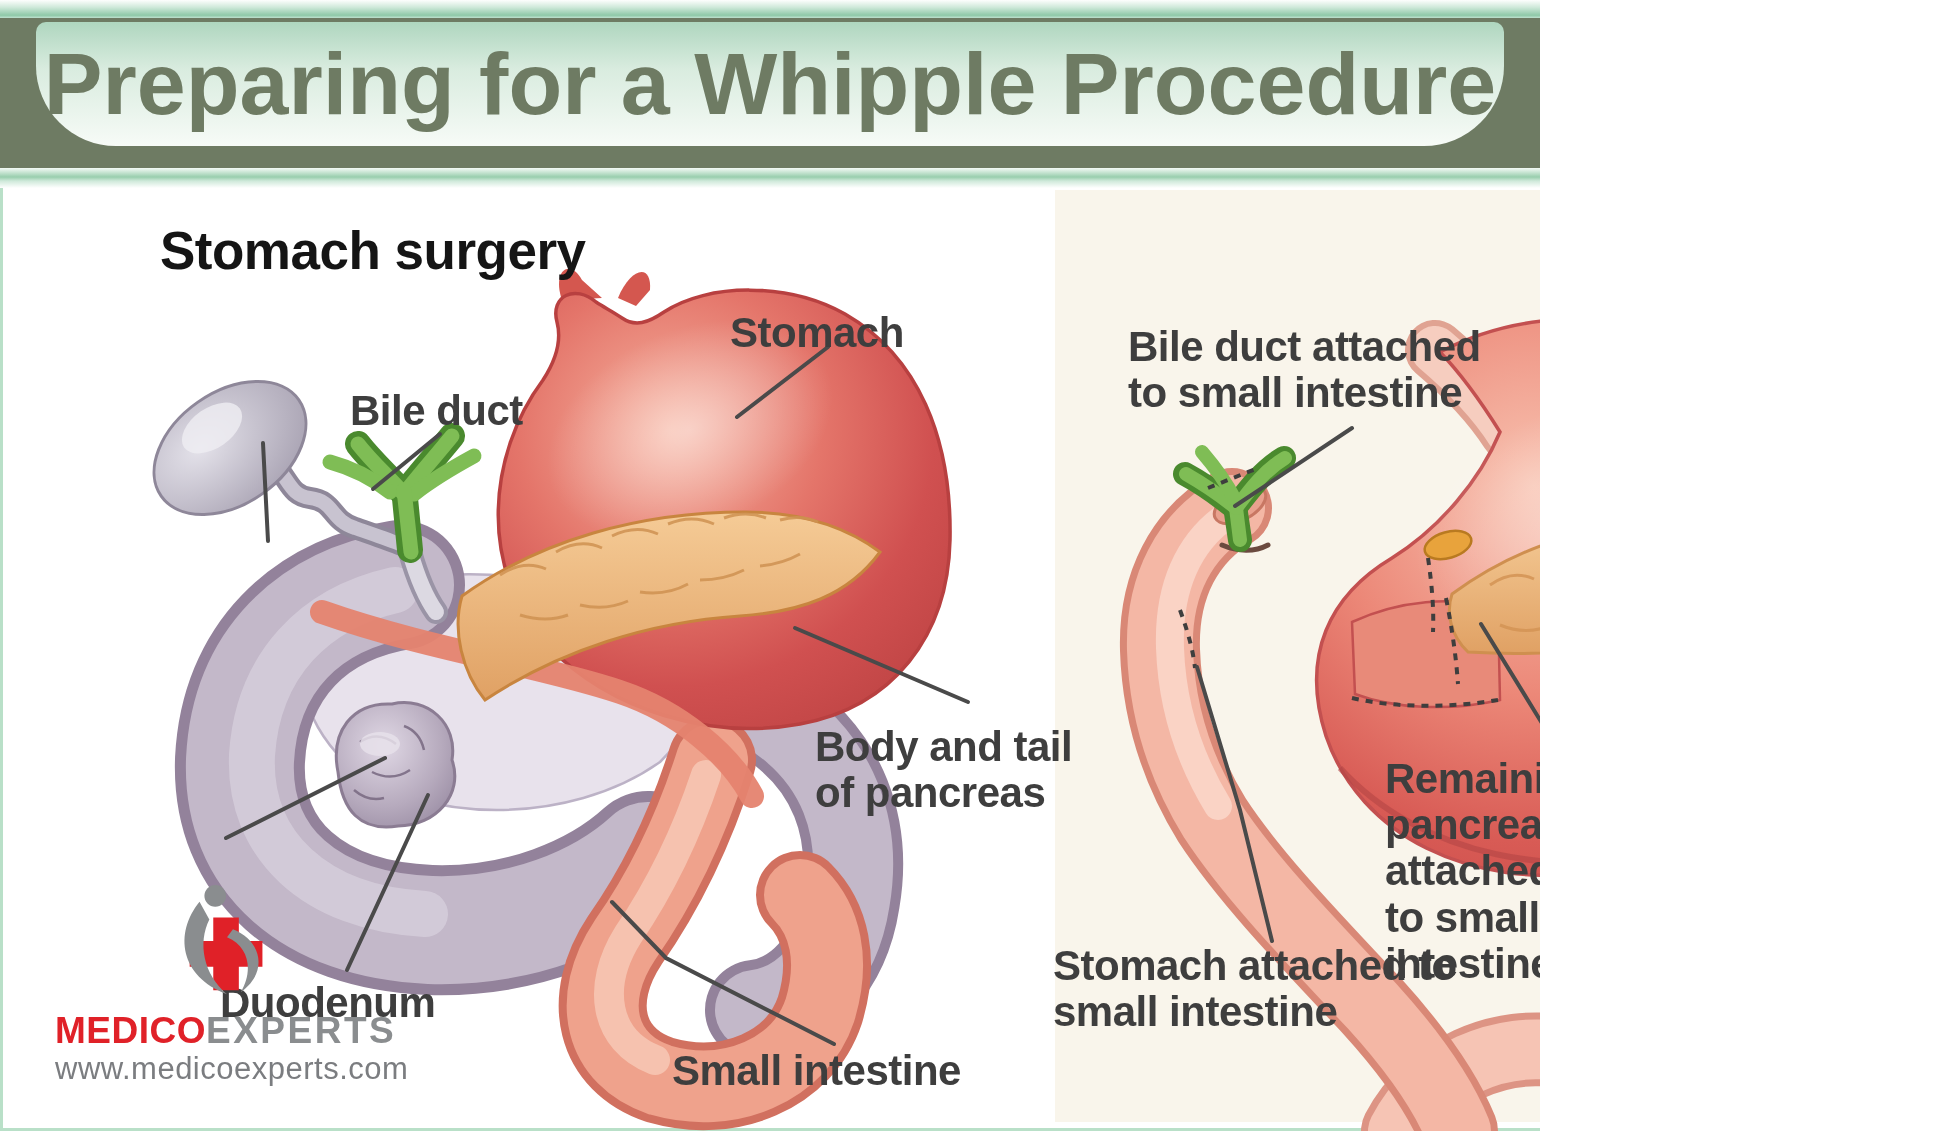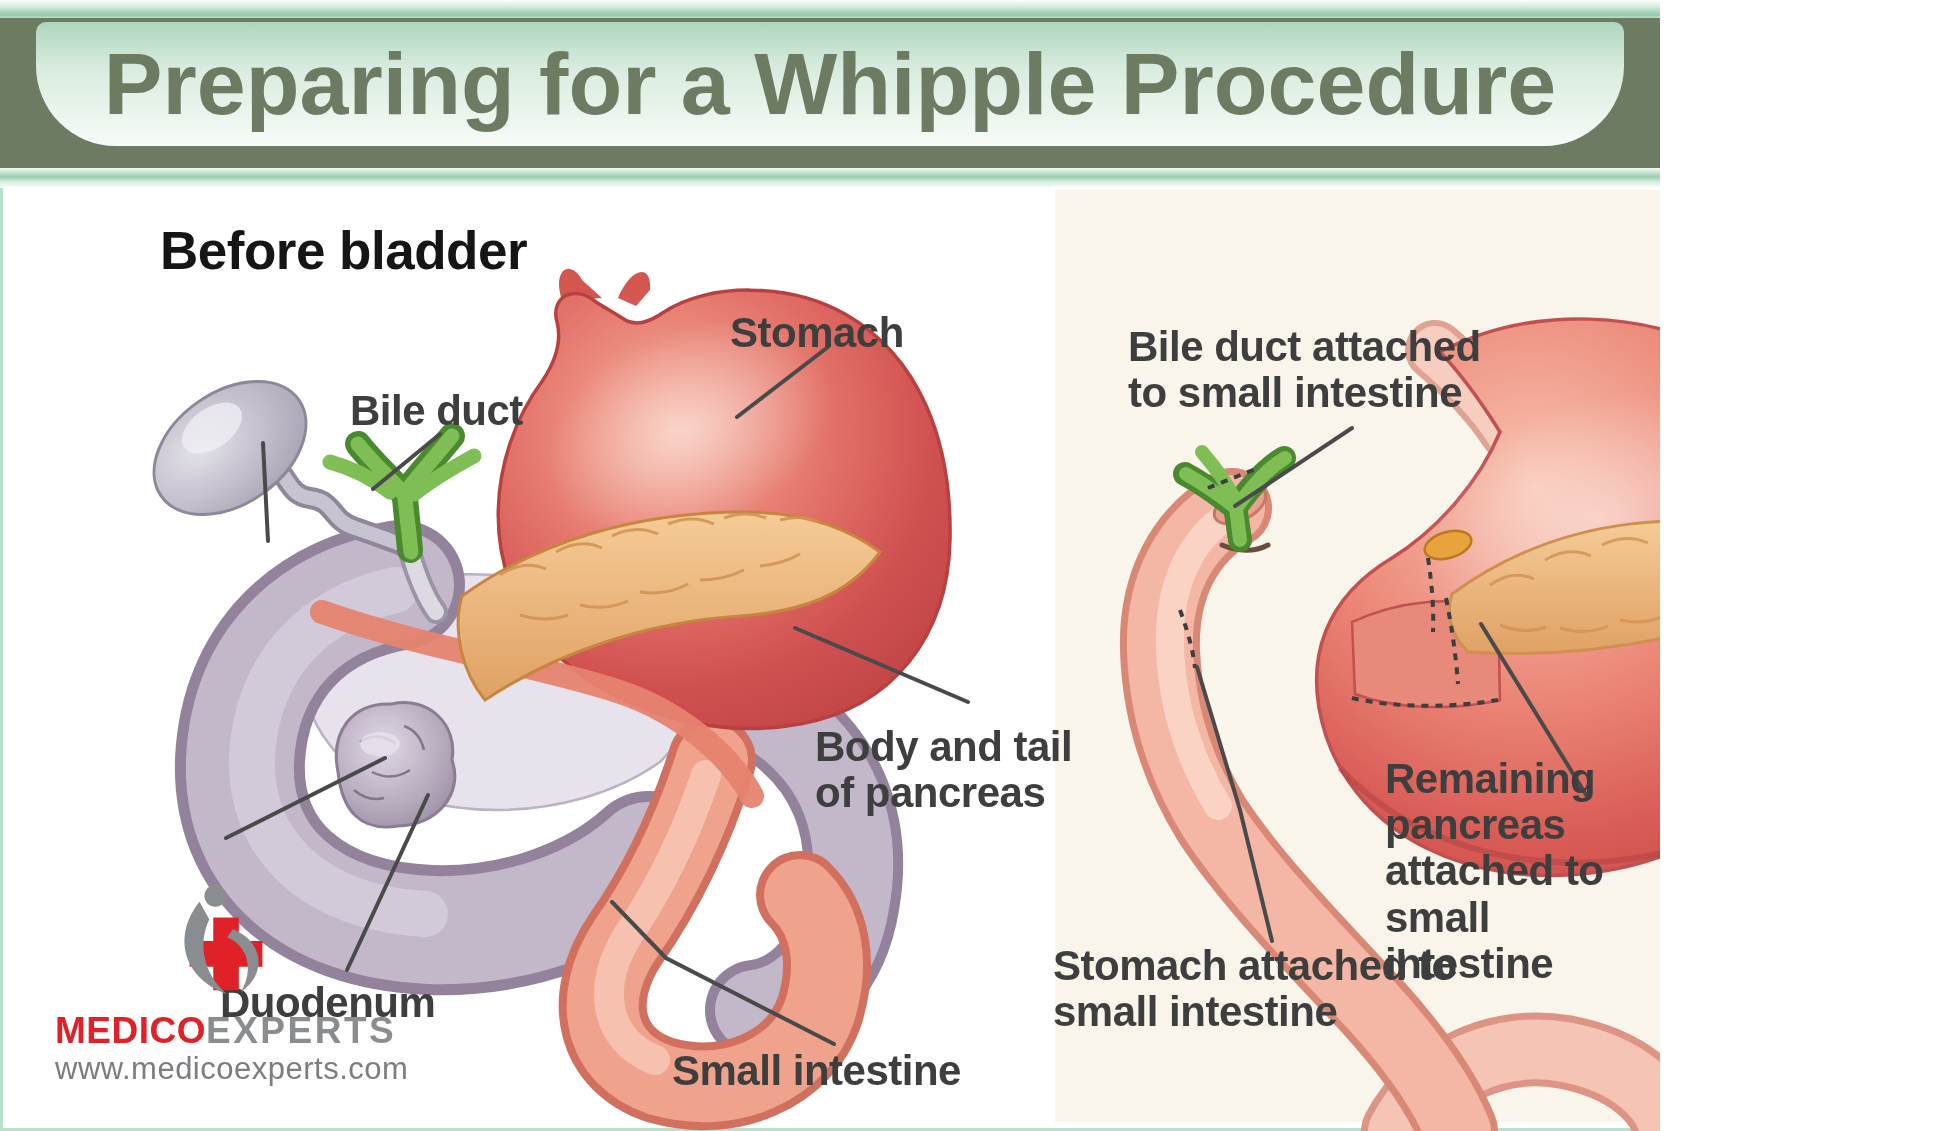--- a/index.html
+++ b/index.html
@@ -1,16 +1,16 @@
 <!DOCTYPE html>
 <html style="--header_olive: #6e7b63; --header_green: #96ccac; --panel_border: #b9e0c8; --label_dark: #3e3e3e; --brand_red: #e02128; --brand_gray: #8a8d8f; --stomach_red: #d84848; --pancreas_tan: #e8b27d; --duodenum_gray: #b5a9ba; --bile_green: #6aa845; --intestine_pink: #f2b5a4;"><head>
 <meta charset="utf-8">
 <style>
   html,body{margin:0;padding:0;background:#ffffff;}
-  .page{position:relative;width:1660px;height:1131px;overflow:hidden;
+  .page{position:relative;width:1540px;height:1131px;overflow:hidden;
         font-family:"Liberation Sans",sans-serif;background:#fff;}
 
   
   .strip-top{position:absolute;left:0;top:0;width:100%;height:18px;
     background:linear-gradient(180deg,#fdfefd 0%,#cfe9da 40%,#8fc9a8 85%,#bfe2cf 100%);}
   .band{position:absolute;left:0;top:18px;width:100%;height:150px;background:var(--header_olive,#6e7b63);}
   .title-box{position:absolute;left:36px;right:36px;top:4px;bottom:22px;
     border-radius:10px 10px 80px 80px;
     background:linear-gradient(180deg,#afd6bf 0%,#d9ecdf 38%,#f7fbf7 100%);
     display:flex;align-items:center;justify-content:center;}
@@ -251,21 +251,21 @@
       </g>
 
       <g fill="none" stroke="#4a4a4a" stroke-width="4" stroke-linecap="round">
         <path d="M 1352 428 L 1235 506"></path>
         <path d="M 1481 624 L 1588 798"></path>
         <path d="M 1197 667 L 1240 810 L 1272 941"></path>
       </g>
     </g>
   </svg>
 
-  <div class="lbl sec" style="left:160px;top:222px;">Before bladder</div>
+  <div class="lbl sec" style="left:160px;top:222px;">Stomach surgery</div>
   <div class="lbl" style="left:350px;top:388px;">Bile duct</div>
   <div class="lbl" style="left:730px;top:310px;">Stomach</div>
   <div class="lbl" style="left:815px;top:706px;margin-top:18px;">Body and tail
 of pancreas</div>
   <div class="lbl" style="left:220px;top:980px;">Duodenum</div>
   <div class="lbl" style="left:672px;top:1048px;">Small intestine</div>
 
   <div class="lbl" style="left:1128px;top:324px;">Bile duct attached
 to small intestine</div>
   <div class="lbl" style="left:1385px;top:756px;">Remaining pancreas

